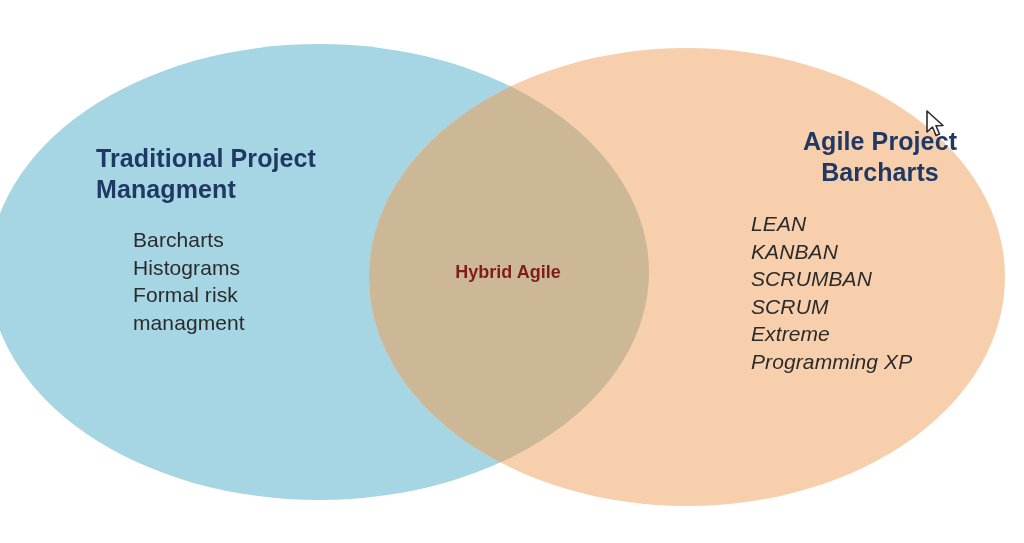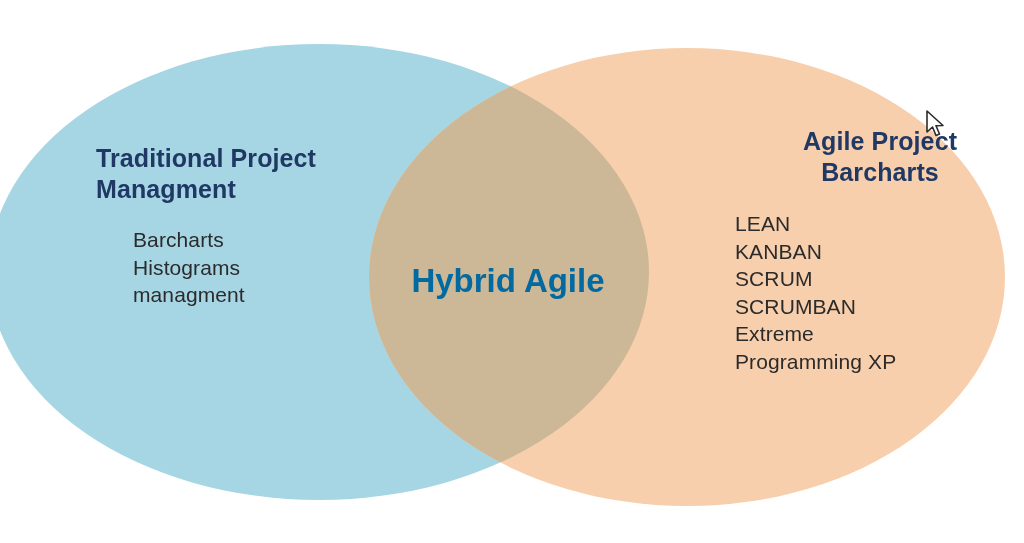--- a/index.html
+++ b/index.html
@@ -77,40 +77,41 @@
   }
 
   
   #center-group {
     left: 398px;
     top: 262px;
     width: 220px;
     text-align: center;
   }
   #center-label {
-    font-size: 33px;
+    font-size: 18px;
     font-weight: bold;
-    color: #0369a1;
+    color: #7f1d1d;
   }
 
   
   #right-group {
     left: 735px;
     top: 126px;
     width: 290px;
   }
   #right-heading {
     text-align: center;
   }
   #right-heading .line2 {
     display: block;
   }
   #right-list {
     margin-top: 22px;
-    margin-left: 0px;
+    margin-left: 16px;
+    font-style: italic;
   }
 
   
   #cursor {
     position: absolute;
     left: 925px;
     top: 110px;
     width: 22px;
     height: 30px;
     pointer-events: none;
@@ -138,38 +139,39 @@
   <div class="text-layer">
 
     <div class="block" id="left-group">
       <div class="heading" id="left-heading">
         <span>Traditional Project</span>
         <span class="line2">Managment</span>
       </div>
       <div class="list" id="left-list">
         <div class="list-item">Barcharts</div>
         <div class="list-item">Histograms</div>
+        <div class="list-item">Formal risk</div>
         <div class="list-item">managment</div>
       </div>
     </div>
 
     <div class="block" id="center-group">
       <div id="center-label">Hybrid Agile</div>
     </div>
 
     <div class="block" id="right-group">
       <div class="heading" id="right-heading">
         <span>Agile Project</span>
         <span class="line2">Barcharts</span>
       </div>
       <div class="list" id="right-list">
         <div class="list-item">LEAN</div>
         <div class="list-item">KANBAN</div>
+        <div class="list-item">SCRUMBAN</div>
         <div class="list-item">SCRUM</div>
-        <div class="list-item">SCRUMBAN</div>
         <div class="list-item">Extreme</div>
         <div class="list-item">Programming XP</div>
       </div>
     </div>
 
   </div>
 
   <svg id="cursor" viewBox="0 0 22 30">
     <polygon points="2,1 2,22 7.5,17 11,25.5 14.5,24 11,15.8 18,15.5" fill="#ffffff" stroke="#2b2b2b" stroke-width="1.6" stroke-linejoin="round"></polygon>
   </svg>

